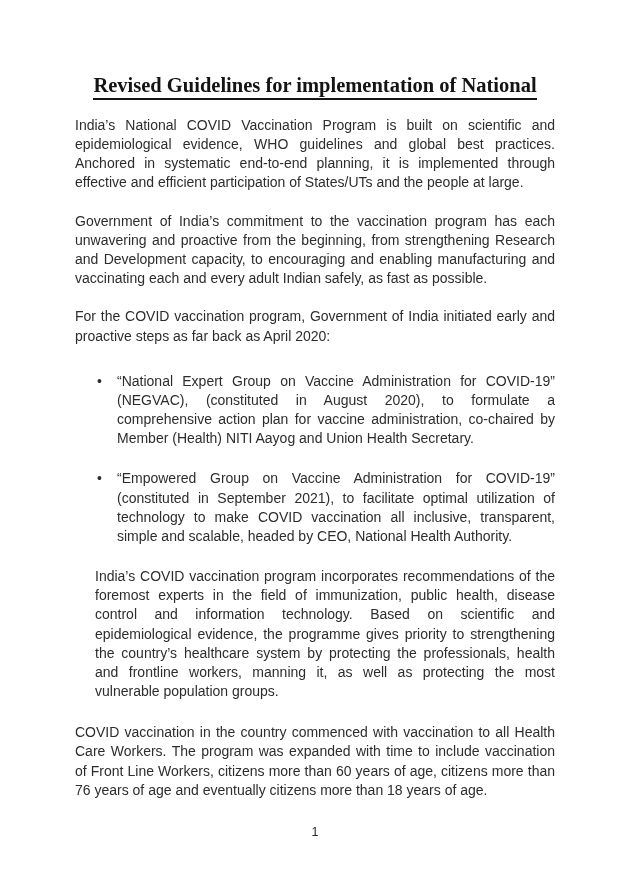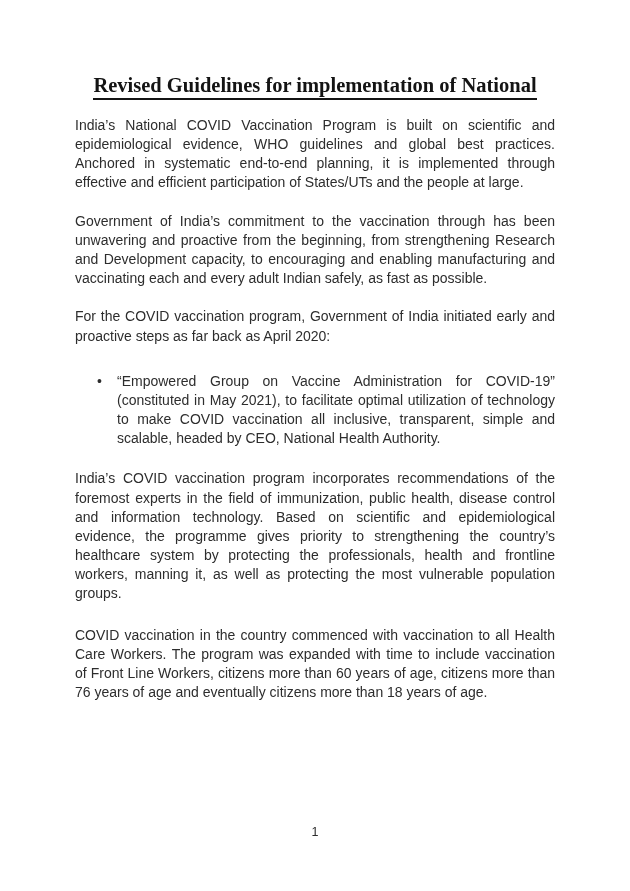--- a/index.html
+++ b/index.html
@@ -39,20 +39,21 @@
     text-align: justify;
   }
   .body-text p {
     margin: 0 0 19px 0;
   }
   .body-text p.pre-list {
     margin-bottom: 26px;
   }
   .body-text p.post-list {
     margin-bottom: 22px;
+    margin-left: 20px;
   }
   ul.bullet-list {
     list-style: none;
     margin: 0 0 7px 0;
     padding: 0 0 0 22px;
   }
   ul.bullet-list li {
     position: relative;
     padding-left: 20px;
     margin-bottom: 21px;
@@ -81,26 +82,27 @@
 <div class="page">
 
   <h1 class="doc-title">
     <span class="title-line">Revised Guidelines for implementation of National</span><br>
   </h1>
 
   <div class="body-text">
 
     <p>India’s National COVID Vaccination Program is built on scientific and epidemiological evidence, WHO guidelines and global best practices. Anchored in systematic end-to-end planning, it is implemented through effective and efficient participation of States/UTs and the people at large.</p>
 
-    <p>Government of India’s commitment to the vaccination through has been unwavering and proactive from the beginning, from strengthening Research and Development capacity, to encouraging and enabling manufacturing and vaccinating each and every adult Indian safely, as fast as possible.</p>
+    <p>Government of India’s commitment to the vaccination program has each unwavering and proactive from the beginning, from strengthening Research and Development capacity, to encouraging and enabling manufacturing and vaccinating each and every adult Indian safely, as fast as possible.</p>
 
     <p class="pre-list">For the COVID vaccination program, Government of India initiated early and proactive steps as far back as April 2020:</p>
 
     <ul class="bullet-list">
-      <li>“Empowered Group on Vaccine Administration for COVID-19” (constituted in May 2021), to facilitate optimal utilization of technology to make COVID vaccination all inclusive, transparent, simple and scalable, headed by CEO, National Health Authority.</li>
+      <li>“National Expert Group on Vaccine Administration for COVID-19” (NEGVAC), (constituted in August 2020), to formulate a comprehensive action plan for vaccine administration, co-chaired by Member (Health) NITI Aayog and Union Health Secretary.</li>
+      <li>“Empowered Group on Vaccine Administration for COVID-19” (constituted in September 2021), to facilitate optimal utilization of technology to make COVID vaccination all inclusive, transparent, simple and scalable, headed by CEO, National Health Authority.</li>
     </ul>
 
     <p class="post-list">India’s COVID vaccination program incorporates recommendations of the foremost experts in the field of immunization, public health, disease control and information technology. Based on scientific and epidemiological evidence, the programme gives priority to strengthening the country’s healthcare system by protecting the professionals, health and frontline workers, manning it, as well as protecting the most vulnerable population groups.</p>
 
     <p>COVID vaccination in the country commenced with vaccination to all Health Care Workers. The program was expanded with time to include vaccination of Front Line Workers, citizens more than 60 years of age, citizens more than 76 years of age and eventually citizens more than 18 years of age.</p>
 
   </div>
 
   <div class="page-number">1</div>
 

